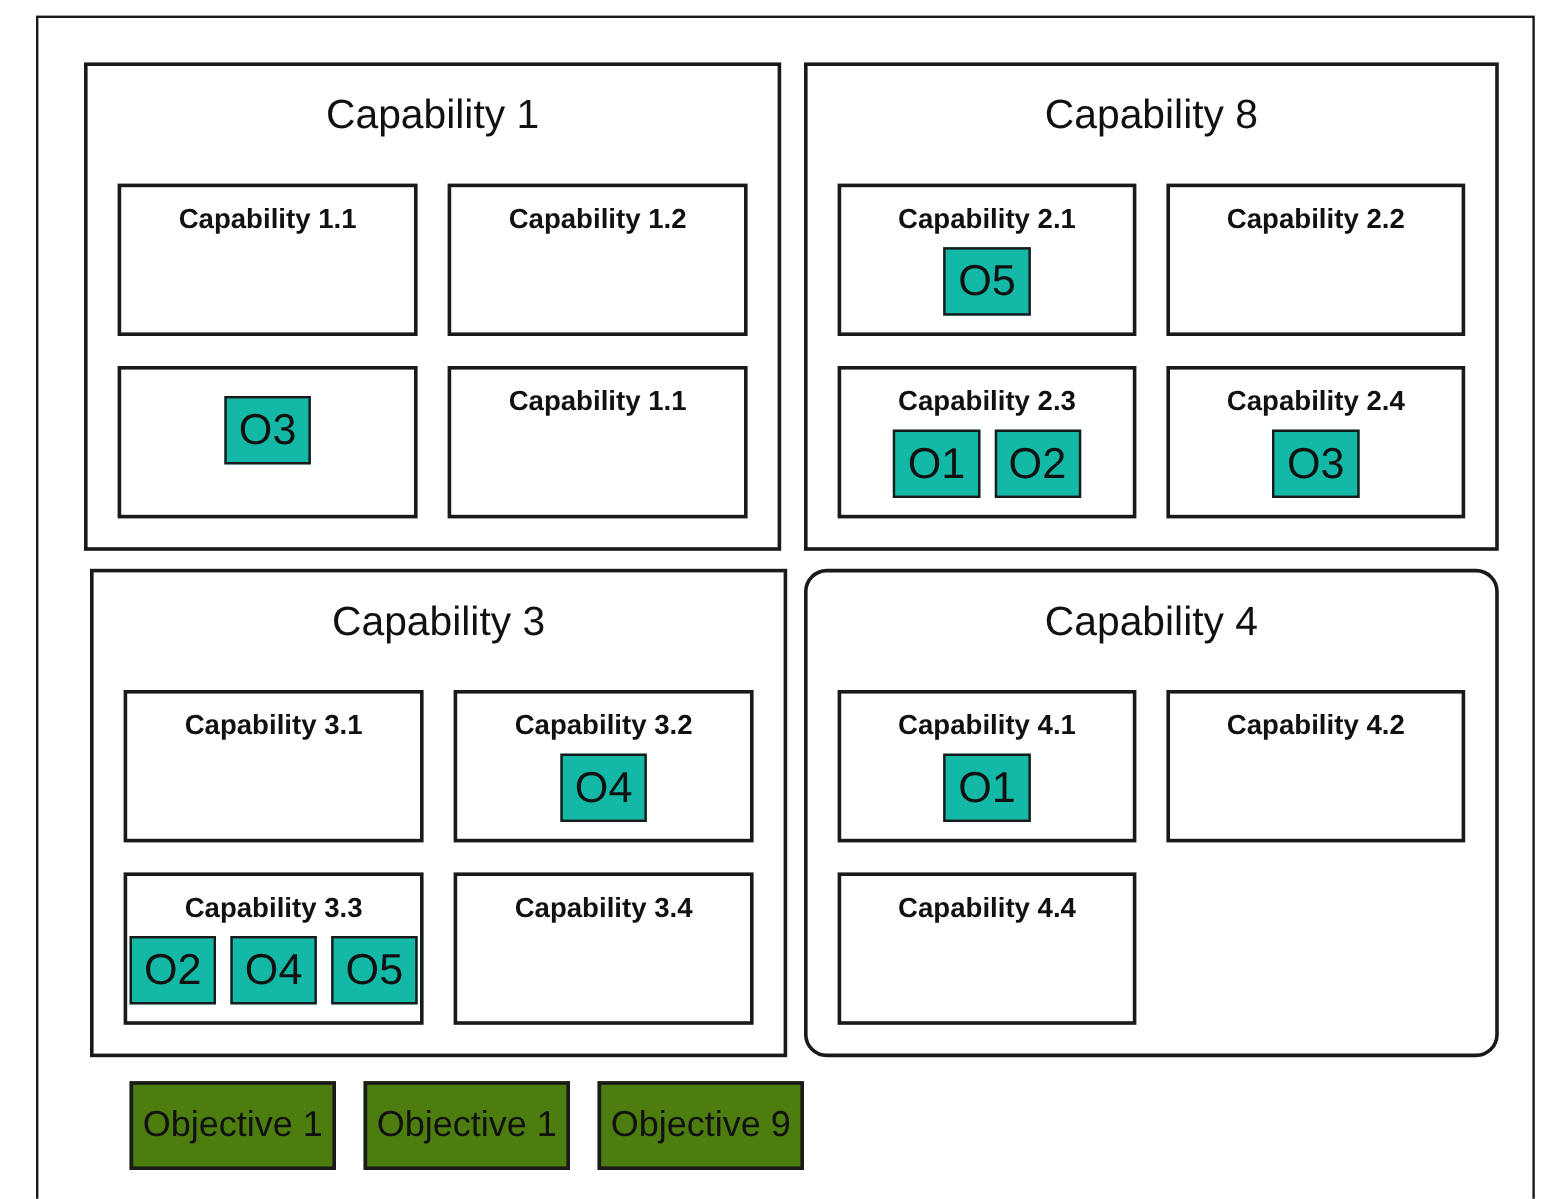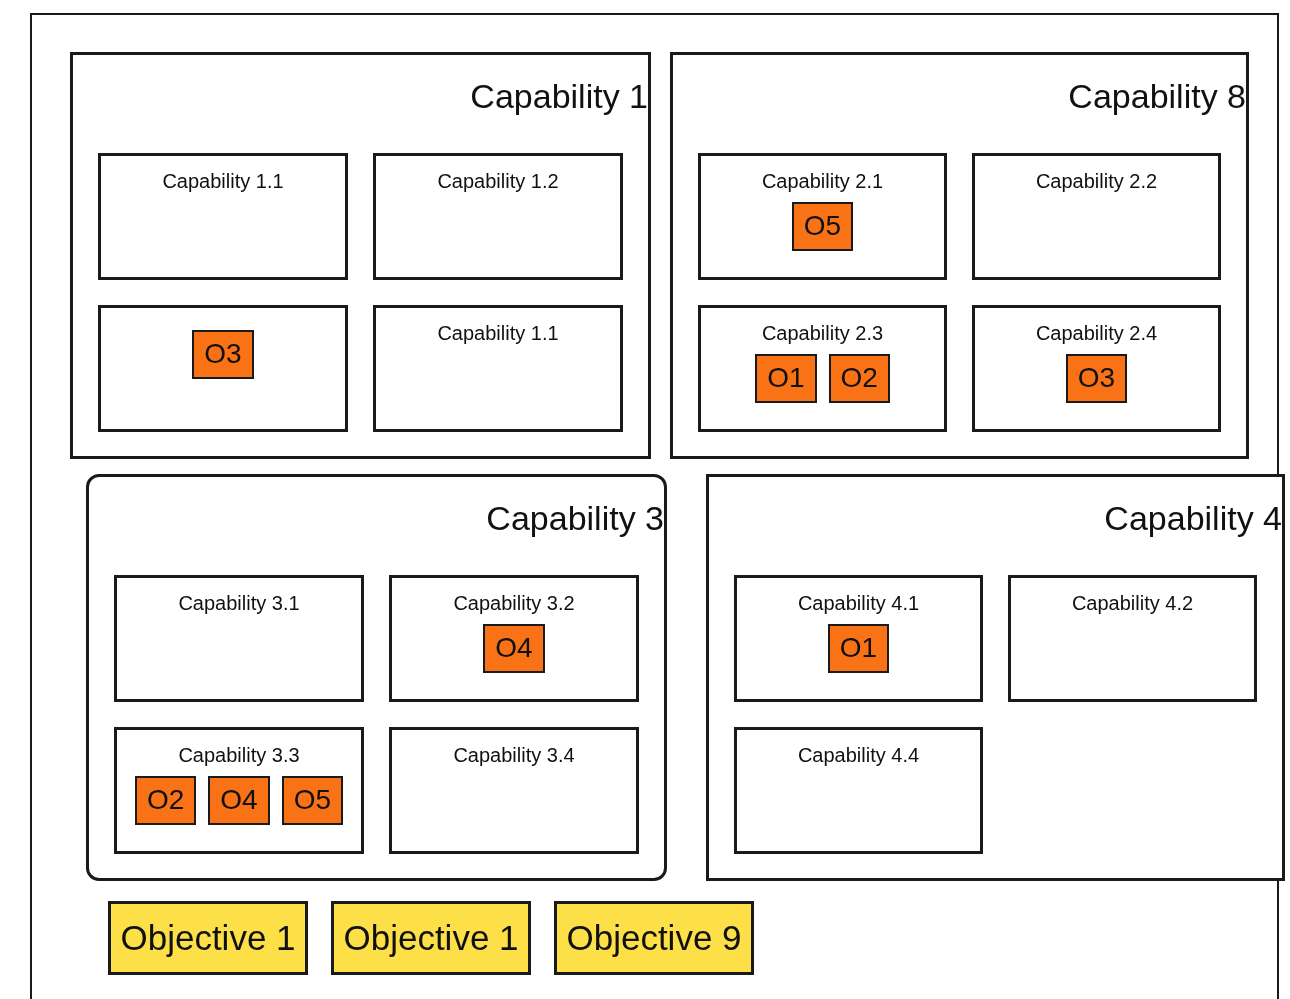--- a/index.html
+++ b/index.html
@@ -19,67 +19,67 @@
 
   .groups { position: absolute; inset: 0; }
 
   .group {
     position: absolute;
     border: 3px solid var(--border-color, #1a1a1a);
     background: #fff;
   }
   .group:nth-child(1) { left: 38px;  top: 37px;  width: 575px; height: 401px; }
   .group:nth-child(2) { left: 638px; top: 37px;  width: 573px; height: 401px; }
-  .group:nth-child(3) { left: 54px;  top: 459px; width: 575px; height: 401px; border-radius: 13px; }
-  .group:nth-child(4) { left: 674px; top: 459px; width: 573px; height: 401px; }
+  .group:nth-child(3) { left: 43px;  top: 459px; width: 575px; height: 401px; }
+  .group:nth-child(4) { left: 638px; top: 459px; width: 573px; height: 401px; border-radius: 19px; }
 
   .group-title {
     position: absolute; left: 0; right: 0; top: 22px;
-    margin: 0; text-align: right;
+    margin: 0; text-align: center;
     font-size: 34px; font-weight: 400; line-height: 1.15;
   }
 
   .sub-grid {
     position: absolute; left: 25px; right: 25px; top: 98px; bottom: 24px;
     display: grid;
     grid-template-columns: 1fr 1fr;
     grid-template-rows: 1fr 1fr;
     gap: 25px 25px;
   }
 
   .sub-box {
     border: 3px solid var(--border-color, #1a1a1a);
     background: #fff;
     box-sizing: border-box;
     display: flex; flex-direction: column; align-items: center;
     padding-top: 13px;
     overflow: hidden;
   }
-  .sub-label { font-size: 20px; line-height: 1.2; white-space: nowrap; }
+  .sub-label { font-size: 23px; line-height: 1.2; white-space: nowrap; font-weight: bold; }
 
   .tag-row { display: flex; gap: 12px; margin-top: 9px; }
   .tag {
     border: 2px solid var(--border-color, #1a1a1a);
-    background: #f97316;
-    font-size: 28px; line-height: 1;
+    background: #14b8a6;
+    font-size: 36px; line-height: 1;
     padding: 8px 10px 9px;
     white-space: nowrap;
     text-align: center;
   }
 
   .objectives {
     position: absolute; left: 76px; top: 886px;
     display: flex; gap: 23px;
   }
   .objective {
-    width: 200px; height: 74px; box-sizing: border-box;
+    width: 172px; height: 74px; box-sizing: border-box;
     border: 3px solid var(--border-color, #1a1a1a);
-    background: #fde047;
+    background: #4d7c0f;
     display: flex; align-items: center; justify-content: center;
-    font-size: 35px; white-space: nowrap;
+    font-size: 30px; white-space: nowrap;
   }
 </style>
 </head>
 <body style="--border-color: #1a1a1a; background: rgb(255, 255, 255);">
 
 <div class="canvas">
   <div class="outer-frame">
     <div class="groups">
         <section class="group">
     <h2 class="group-title">Capability 1</h2>

